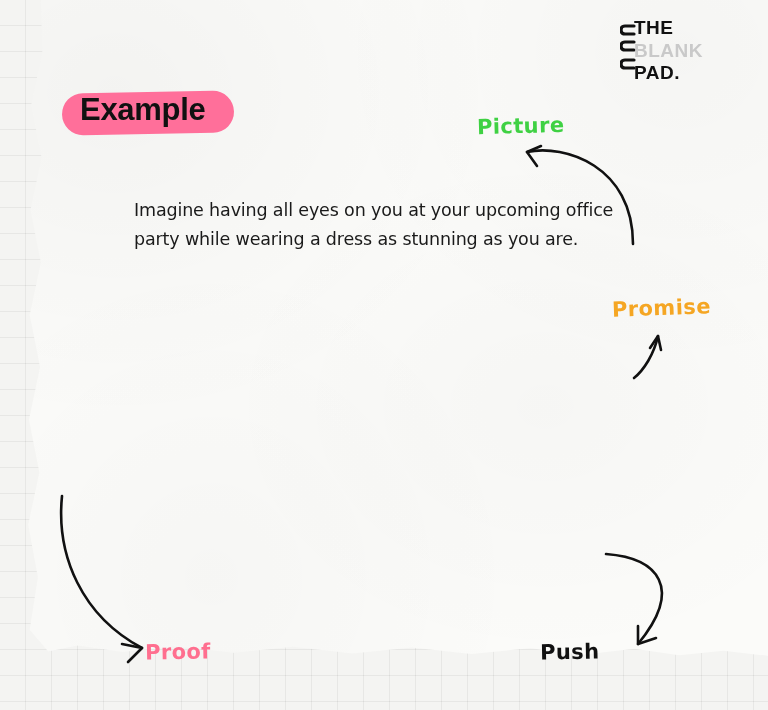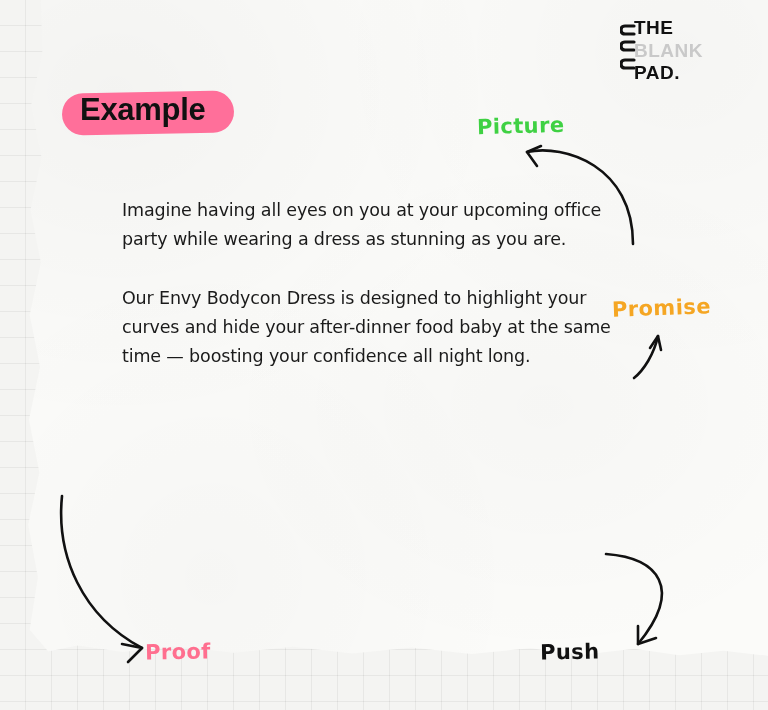--- a/index.html
+++ b/index.html
@@ -121,21 +121,21 @@
   }
 
   
   #copy {
     position: absolute;
     left: 122px;
     top: 196px;
     width: 500px;
   }
   #copy p {
-    margin: 0 0 30px 0;
+    margin: 0 0 30px 12px;
     font-size: 17.5px;
     line-height: 1.66;
     color: #1a1a1a;
     font-family: "DejaVu Sans", sans-serif;
     letter-spacing: -0.15px;
   }
   #copy p:last-child { margin-bottom: 0; }
 
   
   .annot {
@@ -181,21 +181,20 @@
     </svg>
     <div class="rings">
       <div class="logo-line">THE</div>
       <div class="logo-line ghost">BLANK</div>
       <div class="logo-line">PAD.</div>
     </div>
   </div>
 
   <div id="copy">
     <p>Imagine having all eyes on you at your upcoming office party while wearing a dress as stunning as you are.</p>
-    <p>Our Envy Bodycon Dress is designed to highlight your curves and hide your after-dinner food baby at the same time — boosting your confidence all night long.</p>
   </div>
 
   <div class="annot" id="annot-picture">Picture</div>
   <div class="annot" id="annot-promise">Promise</div>
   <div class="annot" id="annot-proof">Proof</div>
   <div class="annot" id="annot-push">Push</div>
 
   <svg class="arrow" id="arrow-picture" width="150" height="120" viewBox="0 0 150 120">
     <path d="M22 12 C 60 4, 128 26, 128 104" fill="none" stroke="#111" stroke-width="2.6" stroke-linecap="round"></path>
     <path d="M22 12 L 36 6 M22 12 L 32 26" fill="none" stroke="#111" stroke-width="2.6" stroke-linecap="round"></path>

